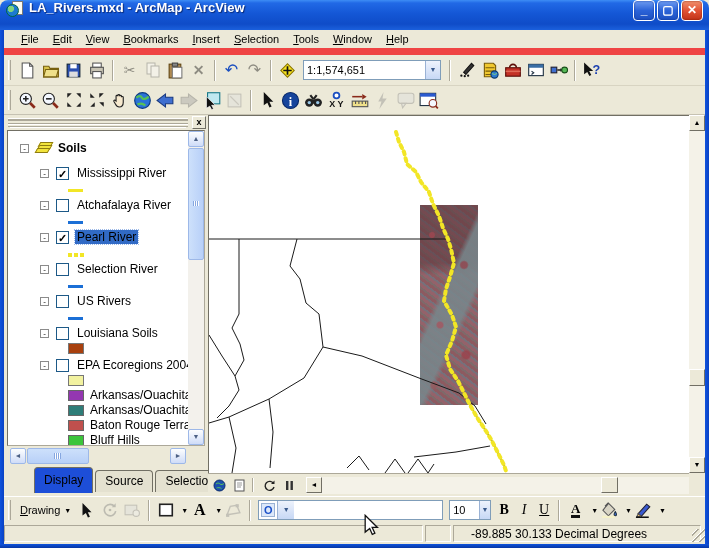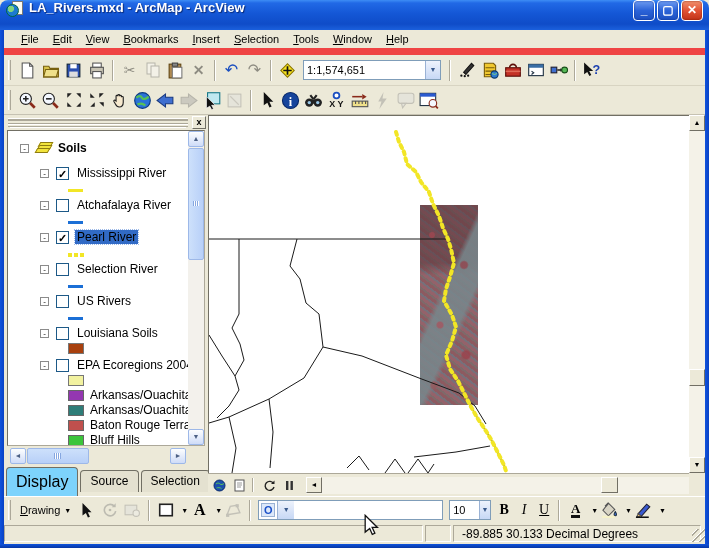--- a/index.html
+++ b/index.html
@@ -94,21 +94,21 @@
     background:linear-gradient(180deg,#fdfefe,#cfdcf8); color:#4d6185; font-size:7px; text-align:center; line-height:14px; vertical-align:top;}
   .xp-hthumb { position:absolute; left:17px; top:0; width:62px; height:16px; border:1px solid #9db8e8; border-radius:2px;
     background:linear-gradient(180deg,#cde0fb,#b8d0f8); }
   .xp-hthumb::after { content:""; position:absolute; top:4px; bottom:4px; left:50%; width:7px; margin-left:-4px;
     background:repeating-linear-gradient(90deg,#86a7e0 0 1px,#fff 1px 2px); }
   .xp-hbtn.right { position:absolute; right:0; top:0; }
   
   .toc-tabs { position:absolute; left:2px; top:352px; height:26px; display:flex; align-items:flex-start; }
   .tab { border:1px solid #716f64; border-bottom:none; border-radius:4px 4px 0 0; background:#e4e1d0; padding:3px 9px 4px;
     margin-right:2px; font-size:12px; position:relative; top:3px; }
-  .tab.active { background:#7dd3fc; top:0; padding:5px 9px 6px; font-size:16px; z-index:2; }
+  .tab.active { background:#1d4ed8; top:0; padding:5px 9px 6px; font-size:12px; z-index:2;margin-left:28px; }
 
   
   .map { position:absolute; left:204px; top:0; width:497px; height:381px; }
   .map-canvas { position:absolute; left:0; top:0; width:481px; height:358px; background:#fff;
     border-top:1px solid #716f64; border-left:1px solid #716f64; overflow:hidden; }
   .sat-strip { position:absolute; left:211px; top:89px; width:58px; height:200px;
     background:
       radial-gradient(circle 6px at 12px 30px, rgba(160,70,80,.8) 0 40%, transparent 60%),
       radial-gradient(circle 8px at 44px 60px, rgba(150,60,70,.7) 0 40%, transparent 60%),
       radial-gradient(circle 7px at 20px 120px, rgba(170,80,90,.7) 0 40%, transparent 60%),
@@ -137,21 +137,21 @@
   .draw-label u { text-decoration:underline; }
   .dtri { font-size:7px; margin-left:4px; color:#000; }
   .biu { font-family:"Liberation Serif",serif; font-size:14px; width:20px; text-align:center; }
   .fontcolor-a { font-family:"Liberation Serif",serif; font-weight:bold; font-size:13px; border-bottom:3px solid #111; line-height:13px; }
 
   
   .statusbar { position:absolute; left:4px; right:4px; top:523px; height:21px; background:#ece9d8; z-index:40; }
   .sb-panel { position:absolute; top:2px; height:17px; border:1px solid; border-color:#aca899 #fff #fff #aca899; }
   .sb-main { left:0; width:419px; }
   .sb-small { left:421px; width:26px; }
-  .sb-coords { left:449px; width:248px; padding:1px 8px; font-size:12px; white-space:nowrap; }
+  .sb-coords { left:449px; width:248px; padding:1px 17px; font-size:12px; white-space:nowrap; }
   .sb-grip { position:absolute; right:0; bottom:2px; width:13px; height:13px;
     background:repeating-linear-gradient(135deg, transparent 0 3px, #fff 3px 4px, #aca899 4px 5px); }
 
   .mouse-cursor { position:absolute; left:363px; top:514px; z-index:99; }
 </style>
 </head>
 <body>
 
 <div class="window">
 

